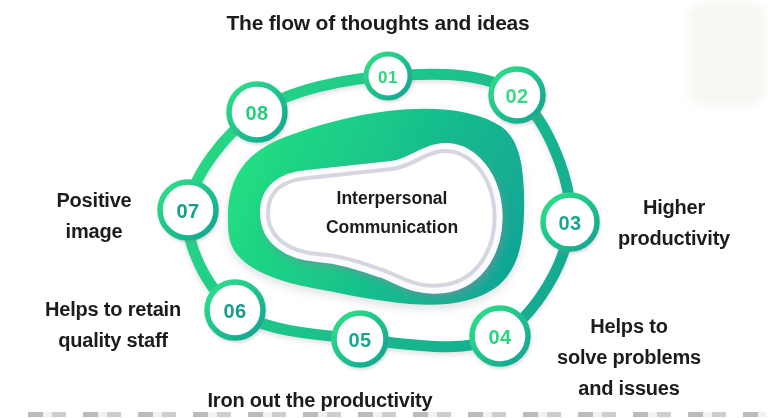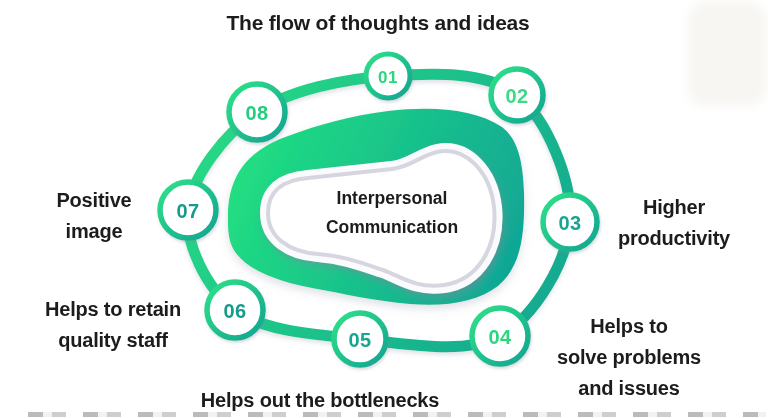--- a/index.html
+++ b/index.html
@@ -102,20 +102,20 @@
 
   <div class="center-label"><span>Interpersonal</span>
 <span>Communication</span></div>
 
   <div class="item-label title" style="left:378px;top:22px;">The flow of thoughts and ideas</div>
   <div class="item-label" style="left:629px;top:357px;">Helps to
 solve problems
 and issues</div>
   <div class="item-label" style="left:674px;top:223px;">Higher
 productivity</div>
-  <div class="item-label" style="left:320px;top:400px;">Helps out the bottlenecks</div>
+  <div class="item-label" style="left:320px;top:400px;">Iron out the productivity</div>
   <div class="item-label" style="left:94px;top:216px;">Positive
 image</div>
   <div class="item-label" style="left:113px;top:325px;">Helps to retain
 quality staff</div>
 
   <div class="bottom-strip"></div>
 </div>
 
 </body></html>

